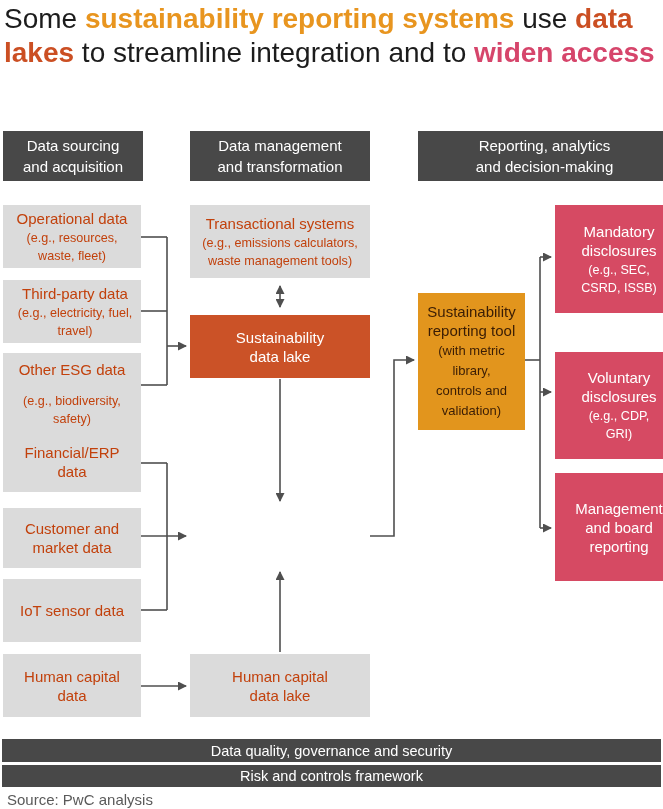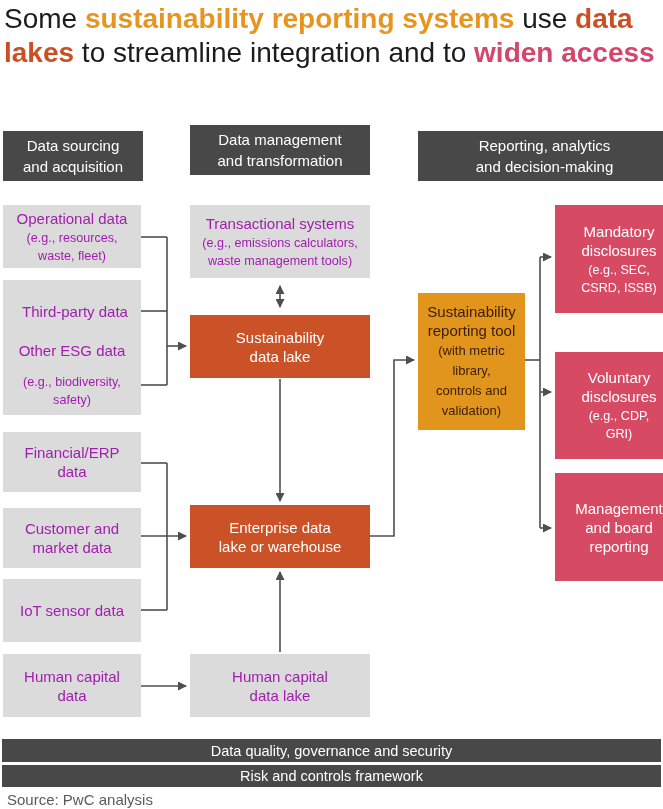--- a/index.html
+++ b/index.html
@@ -8,21 +8,21 @@
   
   #title{position:absolute;left:4px;top:2px;width:658px;font-size:28px;line-height:34px;color:#1c1c1c;}
   #title .line{white-space:nowrap;}
   #title .orange{color:#e8951f;font-weight:bold;}
   #title .rust{color:#cb4f23;font-weight:bold;}
   #title .pink{color:#d6456b;font-weight:bold;}
   
   .box{position:absolute;display:flex;flex-direction:column;justify-content:center;align-items:center;
        text-align:center;white-space:pre-line;box-sizing:border-box;}
   .hdr{background:#484848;color:#ffffff;font-size:15px;line-height:21px;}
-  .gray{background:#dbdbdb;color:#a21caf;}
+  .gray{background:#dbdbdb;color:#c2410c;}
   .orangebox{background:#cb5227;color:#ffffff;}
   .amberbox{background:#e2951d;color:#3a1d05;}
   .pinkbox{background:#d64a63;color:#ffffff;padding-left:20px;}
   .bar{background:#484848;color:#ffffff;font-size:14.5px;}
   .t{font-size:15px;line-height:19px;}
   .s{font-size:12.6px;line-height:18px;margin-top:1px;}
   #source-note{position:absolute;left:7px;top:791px;font-size:15px;color:#5a5a5a;}
   #arrows{position:absolute;left:0;top:0;pointer-events:none;}
   #arrows path{stroke:#4f4f4f;stroke-width:1.6;fill:none;}
 </style>
@@ -31,34 +31,36 @@
 
 <div id="canvas">
 
   <div id="title">
     <div class="line"><span>Some </span><span class="orange">sustainability reporting systems</span><span> use </span><span class="rust">data</span></div>
     <div class="line"><span class="rust">lakes</span><span> to streamline integration and to </span><span class="pink">widen access</span></div>
   </div>
 
   <div class="box hdr" style="left:3px;top:131px;width:140px;height:50px;">Data sourcing
 and acquisition</div>
-  <div class="box hdr" style="left:190px;top:125px;width:180px;height:50px;">Data management
+  <div class="box hdr" style="left:190px;top:131px;width:180px;height:50px;">Data management
 and transformation</div>
   <div class="box hdr" style="left:418px;top:131px;width:245px;height:50px;padding-left:8px;">Reporting, analytics
 and decision-making</div>
 
   <div class="box gray" style="left:3px;top:205px;width:138px;height:63px;">
     <div class="t">Operational data</div>
     <div class="s">(e.g., resources,
 waste, fleet)</div>
   </div>
   <div class="box gray" style="left:3px;top:280px;width:138px;height:63px;padding-left:6px;">
     <div class="t">Third-party data</div>
+    <div class="s">(e.g., electricity, fuel,
+travel)</div>
   </div>
-  <div class="box gray" style="left:3px;top:334px;width:138px;height:81px;gap:12px;">
+  <div class="box gray" style="left:3px;top:353px;width:138px;height:81px;gap:12px;">
     <div class="t">Other ESG data</div>
     <div class="s">(e.g., biodiversity,
 safety)</div>
   </div>
   <div class="box gray" style="left:3px;top:432px;width:138px;height:60px;">
     <div class="t">Financial/ERP
 data</div>
   </div>
   <div class="box gray" style="left:3px;top:508px;width:138px;height:60px;">
     <div class="t">Customer and
@@ -73,24 +75,20 @@
   </div>
 
   <div class="box gray" style="left:190px;top:205px;width:180px;height:73px;">
     <div class="t">Transactional systems</div>
     <div class="s">(e.g., emissions calculators,
 waste management tools)</div>
   </div>
   <div class="box orangebox" style="left:190px;top:315px;width:180px;height:63px;">
     <div class="t">Sustainability
 data lake</div>
-  </div>
-  <div class="box orangebox" style="left:190px;top:505px;width:180px;height:63px;">
-    <div class="t">Enterprise data
-lake or warehouse</div>
   </div>
   <div class="box gray" style="left:190px;top:654px;width:180px;height:63px;">
     <div class="t">Human capital
 data lake</div>
   </div>
 
   <div class="box amberbox" style="left:418px;top:293px;width:107px;height:137px;">
     <div class="t">Sustainability
 reporting tool</div>
     <div class="s" style="font-size:13px;line-height:20px;">(with metric

